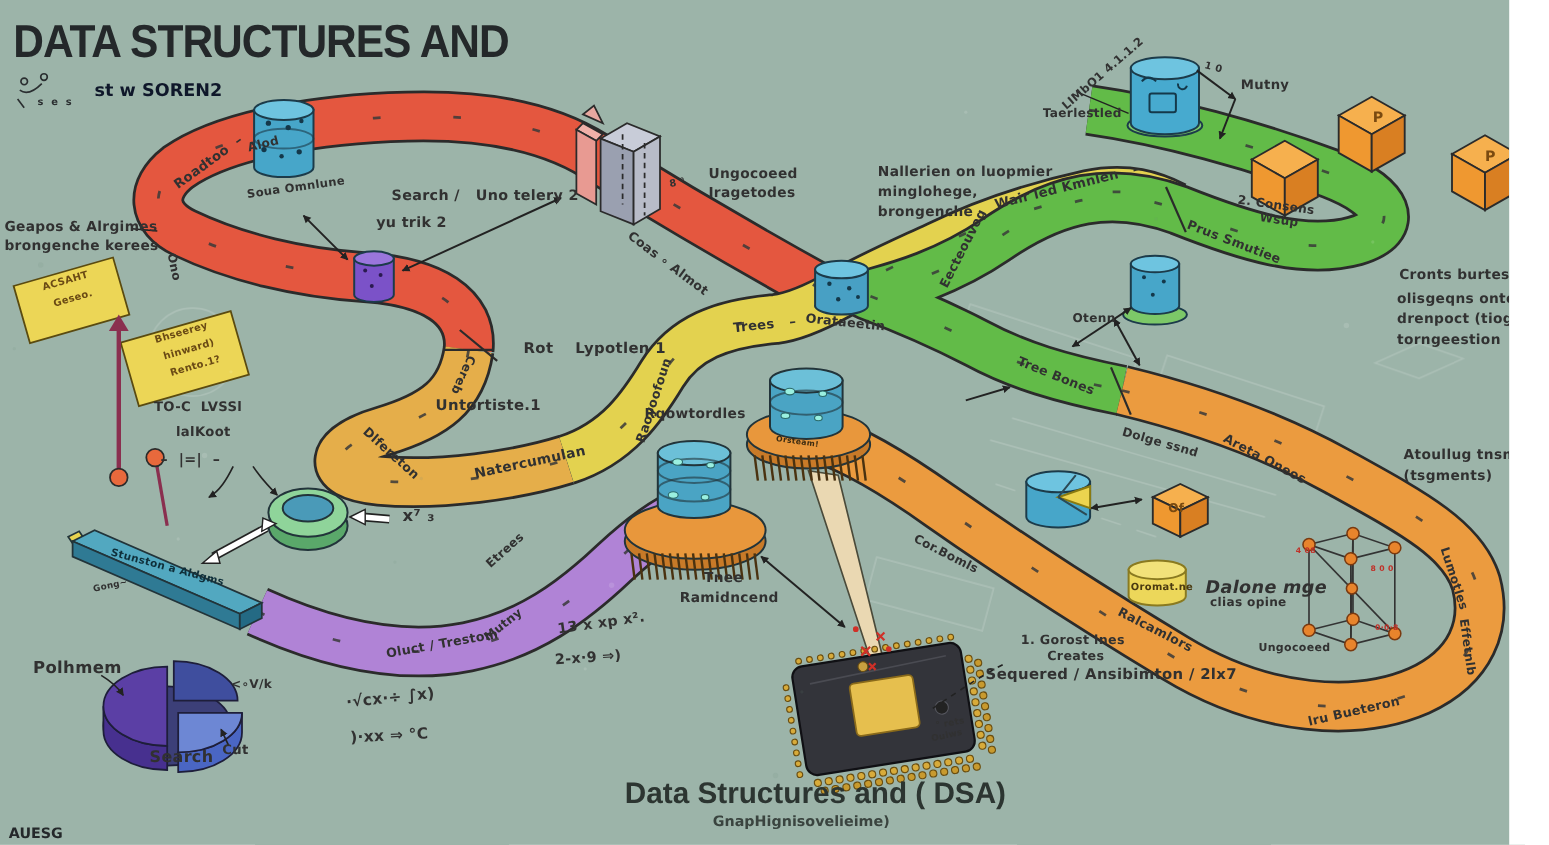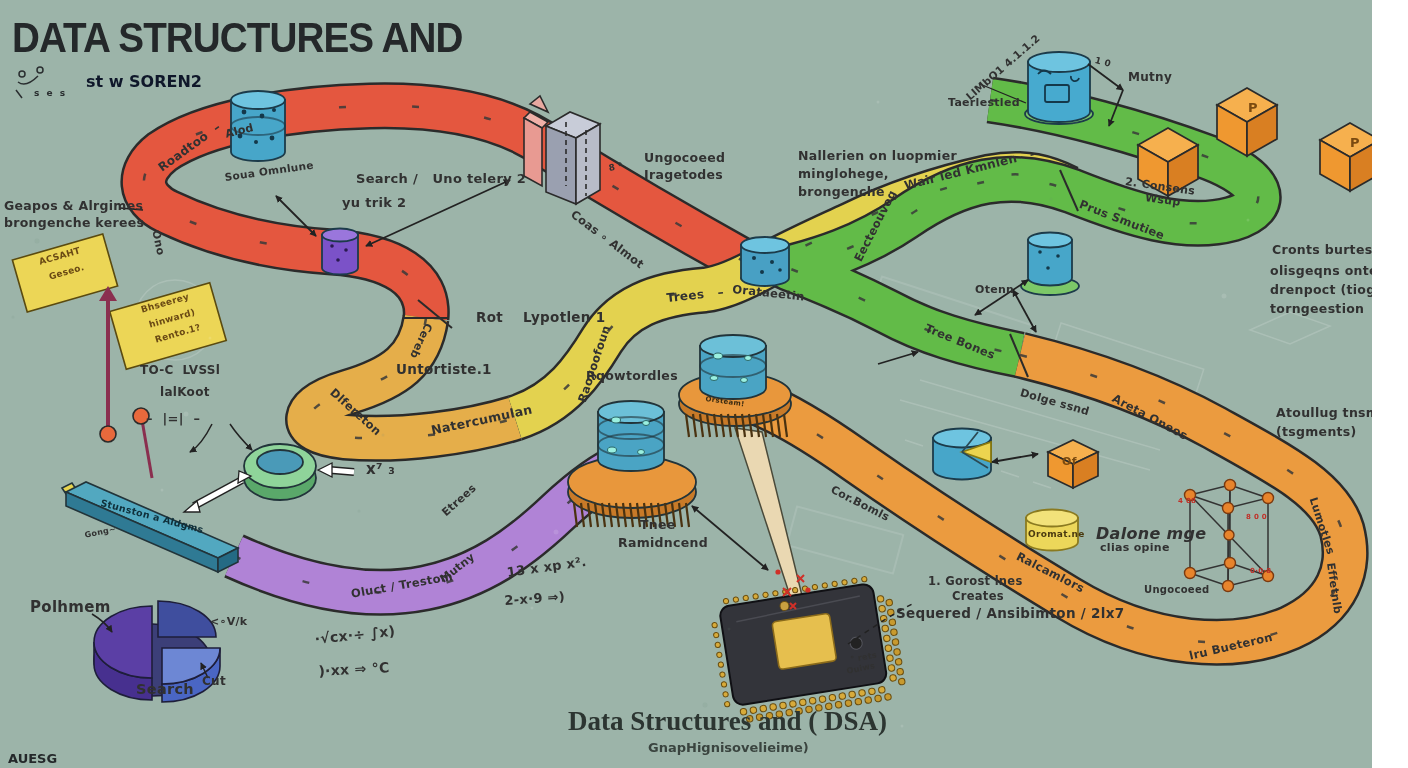--- a/index.html
+++ b/index.html
@@ -8,21 +8,21 @@
   #roadmap-svg{position:absolute;left:0;top:0;}
   .lab{position:absolute;transform-origin:0 0;white-space:pre;color:#313131;
     font-weight:600;letter-spacing:.3px;line-height:1.05;
     font-family:"DejaVu Sans",sans-serif;}
   .title-main{position:absolute;left:12px;top:14px;font-size:42px;font-weight:800;
     color:#24282a;letter-spacing:-1px;transform:scaleX(.92);transform-origin:0 0;
     font-family:"Liberation Sans",sans-serif;}
   .title-sub{position:absolute;left:86px;top:72px;font-size:16px;font-weight:700;color:#0f172a;}
   .doodle-txt{position:absolute;left:34px;top:88px;font-size:9px;font-weight:600;color:#2a2e30;letter-spacing:2px;}
   .footer-title{position:absolute;left:568px;top:706px;font-size:27px;font-weight:600;
-    color:#2c3531;font-family:Liberation Serif, serif;}
+    color:#2c3531;font-family:Liberation Sans, sans-serif;}
   .footer-sub{position:absolute;left:648px;top:740px;font-size:13px;font-weight:600;color:#3a443f;}
   .corner-txt{position:absolute;left:8px;top:751px;font-size:13px;font-weight:800;color:#24282a;}
 </style>
 </head>
 <body>
 
 <div id="stage">
 
 <svg id="roadmap-svg" width="1408" height="768" viewBox="0 0 1408 768">
   <defs>

